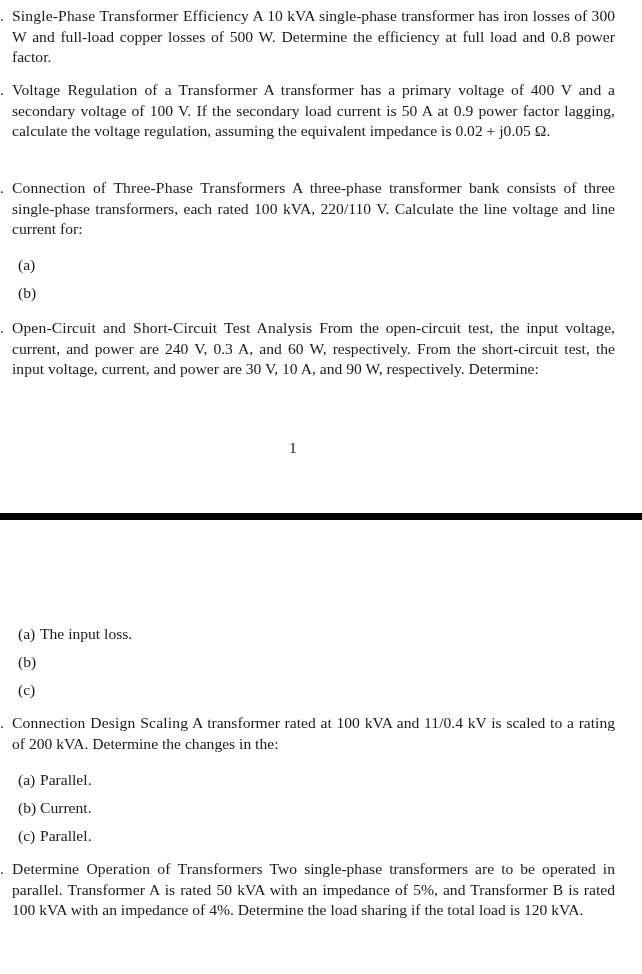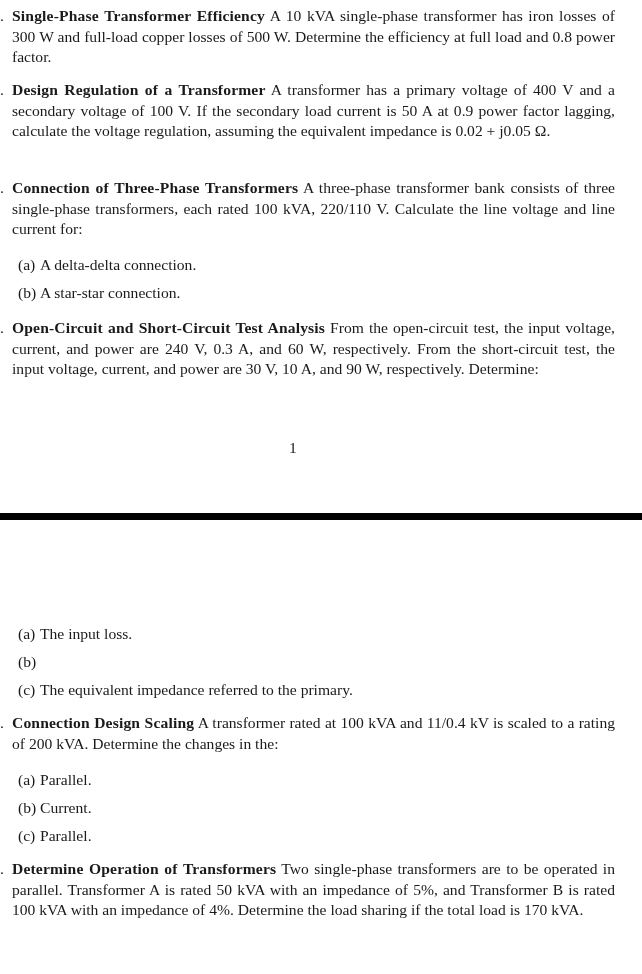--- a/index.html
+++ b/index.html
@@ -48,21 +48,21 @@
       hyphens: manual;
     }
     .enum-mark {
       position: absolute;
       left: 0;
       font-family: "Liberation Serif", serif;
       font-size: 15.6px;
       line-height: 20.7px;
     }
     .problem-title {
-      font-weight: bold;
+      font-weight: normal;
       letter-spacing: 0.15px;
     }
     .sub-list {
       position: absolute;
       left: 0;
       width: 642px;
       font-family: "Liberation Serif", "DejaVu Serif", serif;
       font-size: 15.6px;
       line-height: 20px;
     }
@@ -96,35 +96,33 @@
 
 <div class="page page-1">
 
   <div class="problem" style="top:6px;">
     <span class="enum-mark">.</span>
     <div class="problem-body"><span class="problem-title">Single-Phase Transformer Efficiency</span><span> A 10 kVA single-phase transformer has iron losses of 300 W and full-load copper losses of 500 W. Determine the efficiency at full load and 0.8 power factor.</span></div>
   </div>
 
   <div class="problem" style="top:80px;">
     <span class="enum-mark">.</span>
-    <div class="problem-body"><span class="problem-title">Design Regulation of a Transformer</span><span> A transformer has a primary voltage of 400 V and a secondary voltage of 100 V. If the secondary load current is 50 A at 0.9 power factor lagging, calculate the voltage regulation, assuming the equivalent impedance is 0.02 + j0.05 Ω.</span></div>
+    <div class="problem-body"><span class="problem-title">Voltage Regulation of a Transformer</span><span> A transformer has a primary voltage of 400 V and a secondary voltage of 100 V. If the secondary load current is 50 A at 0.9 power factor lagging, calculate the voltage regulation, assuming the equivalent impedance is 0.02 + j0.05 Ω.</span></div>
   </div>
 
   <div class="problem" style="top:178px;">
     <span class="enum-mark">.</span>
     <div class="problem-body"><span class="problem-title">Connection of Three-Phase Transformers</span><span> A three-phase transformer bank consists of three single-phase transformers, each rated 100 kVA, 220/110 V. Calcu­late the line voltage and line current for:</span></div>
   </div>
   <div class="sub-list" style="top:255px;">
     <div class="sub-item" style="top:0px;">
       <span class="sub-label">(a)</span>
-      <span class="sub-text">A delta-delta connection.</span>
     </div>
     <div class="sub-item" style="top:28px;">
       <span class="sub-label">(b)</span>
-      <span class="sub-text">A star-star connection.</span>
     </div>
   </div>
 
   <div class="problem" style="top:318px;">
     <span class="enum-mark">.</span>
     <div class="problem-body"><span class="problem-title">Open-Circuit and Short-Circuit Test Analysis</span><span> From the open-circuit test, the input voltage, current, and power are 240 V, 0.3 A, and 60 W, respectively. From the short-circuit test, the input voltage, current, and power are 30 V, 10 A, and 90 W, respectively. Determine:</span></div>
   </div>
 
   <div class="page-number">1</div>
 </div>
@@ -136,21 +134,20 @@
   <div class="sub-list" style="top:104px;">
     <div class="sub-item" style="top:0px;">
       <span class="sub-label">(a)</span>
       <span class="sub-text">The input loss.</span>
     </div>
     <div class="sub-item" style="top:28px;">
       <span class="sub-label">(b)</span>
     </div>
     <div class="sub-item" style="top:56px;">
       <span class="sub-label">(c)</span>
-      <span class="sub-text">The equivalent impedance referred to the primary.</span>
     </div>
   </div>
 
   <div class="problem" style="top:193px;">
     <span class="enum-mark">.</span>
     <div class="problem-body"><span class="problem-title">Connection Design Scaling</span><span> A transformer rated at 100 kVA and 11/0.4 kV is scaled to a rating of 200 kVA. Determine the changes in the:</span></div>
   </div>
   <div class="sub-list" style="top:250px;">
     <div class="sub-item" style="top:0px;">
       <span class="sub-label">(a)</span>
@@ -161,15 +158,15 @@
       <span class="sub-text">Current.</span>
     </div>
     <div class="sub-item" style="top:56px;">
       <span class="sub-label">(c)</span>
       <span class="sub-text">Parallel.</span>
     </div>
   </div>
 
   <div class="problem" style="top:339px;">
     <span class="enum-mark">.</span>
-    <div class="problem-body"><span class="problem-title">Determine Operation of Transformers</span><span> Two single-phase transformers are to be operated in parallel. Transformer A is rated 50 kVA with an impedance of 5%, and Transformer B is rated 100 kVA with an impedance of 4%. Determine the load sharing if the total load is 170 kVA.</span></div>
+    <div class="problem-body"><span class="problem-title">Determine Operation of Transformers</span><span> Two single-phase transformers are to be operated in parallel. Transformer A is rated 50 kVA with an impedance of 5%, and Transformer B is rated 100 kVA with an impedance of 4%. Determine the load sharing if the total load is 120 kVA.</span></div>
   </div>
 </div>
 
 </body></html>

